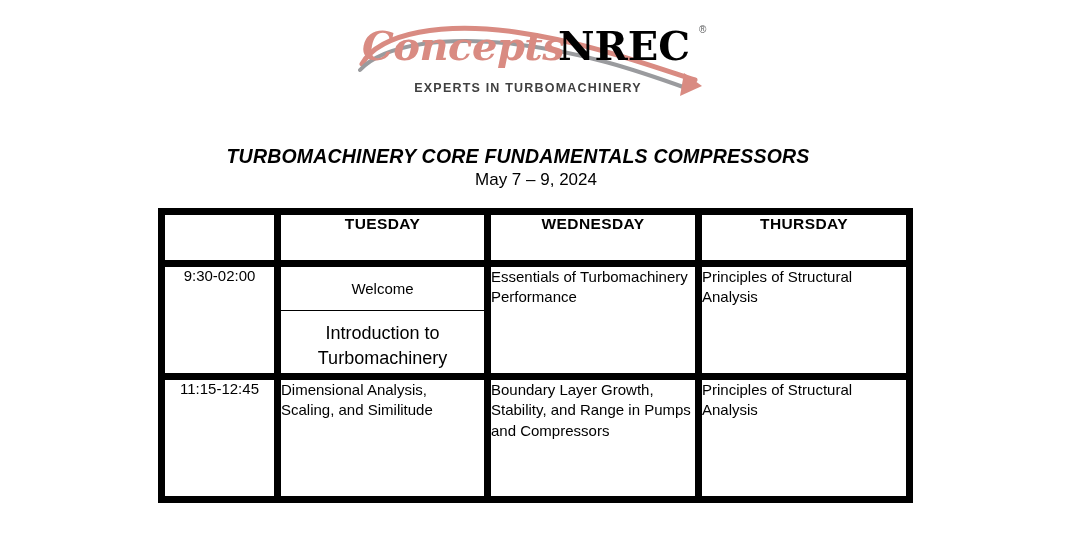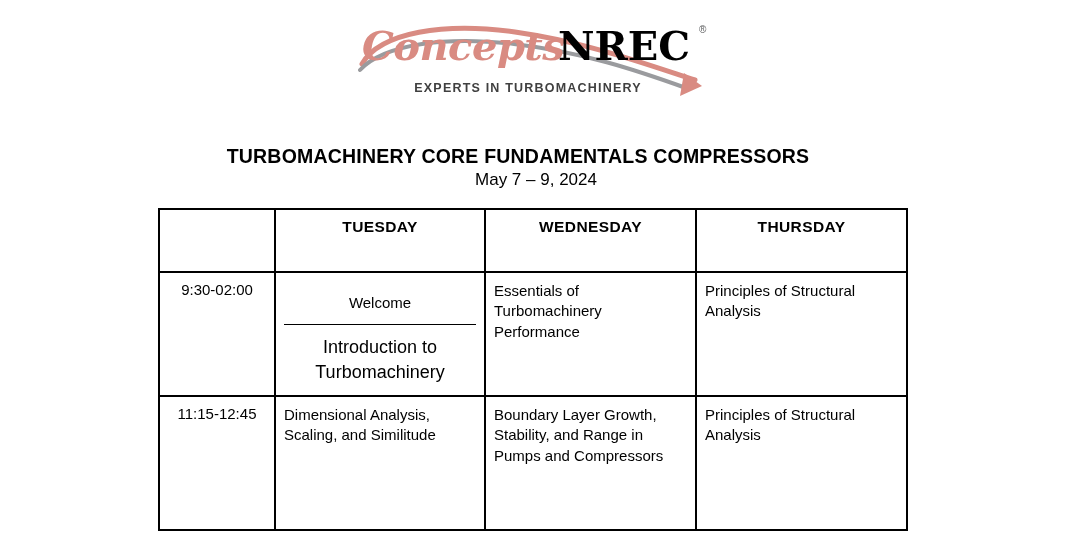--- a/index.html
+++ b/index.html
@@ -84,20 +84,21 @@
   
   .doc-title {
     position: absolute;
     left: 0;
     top: 145px;
     width: 1036px;
     text-align: center;
     font-size: 19.5px;
     font-weight: bold;
     letter-spacing: 0.2px;
+    font-style: italic;
   }
   .doc-subtitle {
     position: absolute;
     left: 0;
     top: 170px;
     width: 1072px;
     text-align: center;
     font-size: 17px;
     font-weight: normal;
   }
@@ -108,23 +109,23 @@
     left: 158px;
     top: 208px;
     width: 748px;
   }
   table.schedule {
     border-collapse: collapse;
     width: 748px;
     table-layout: fixed;
   }
   table.schedule td, table.schedule th {
-    border: 2px solid #000000;
+    border: 7px solid #000000;
     vertical-align: top;
-    padding: 8px;
+    padding: 0;
   }
   col.c-time  { width: 116px; }
   col.c-day   { width: 210px; }
   col.c-day2  { width: 211px; }
   col.c-day3  { width: 211px; }
 
   .hdr-cell {
     height: 45px;
     text-align: center;
     vertical-align: middle;

